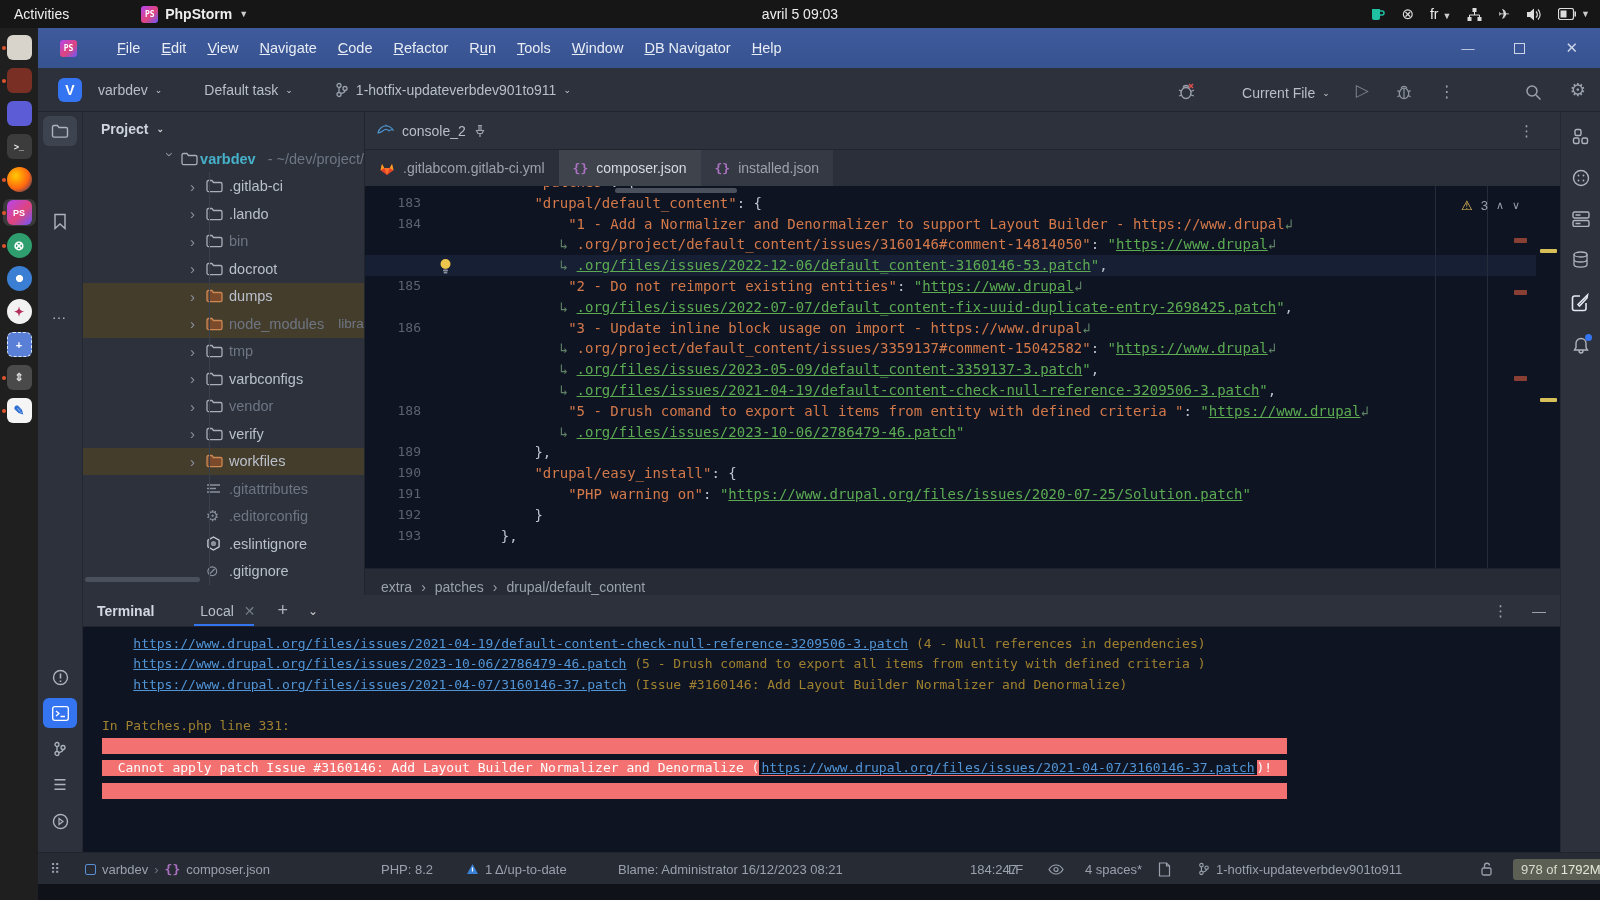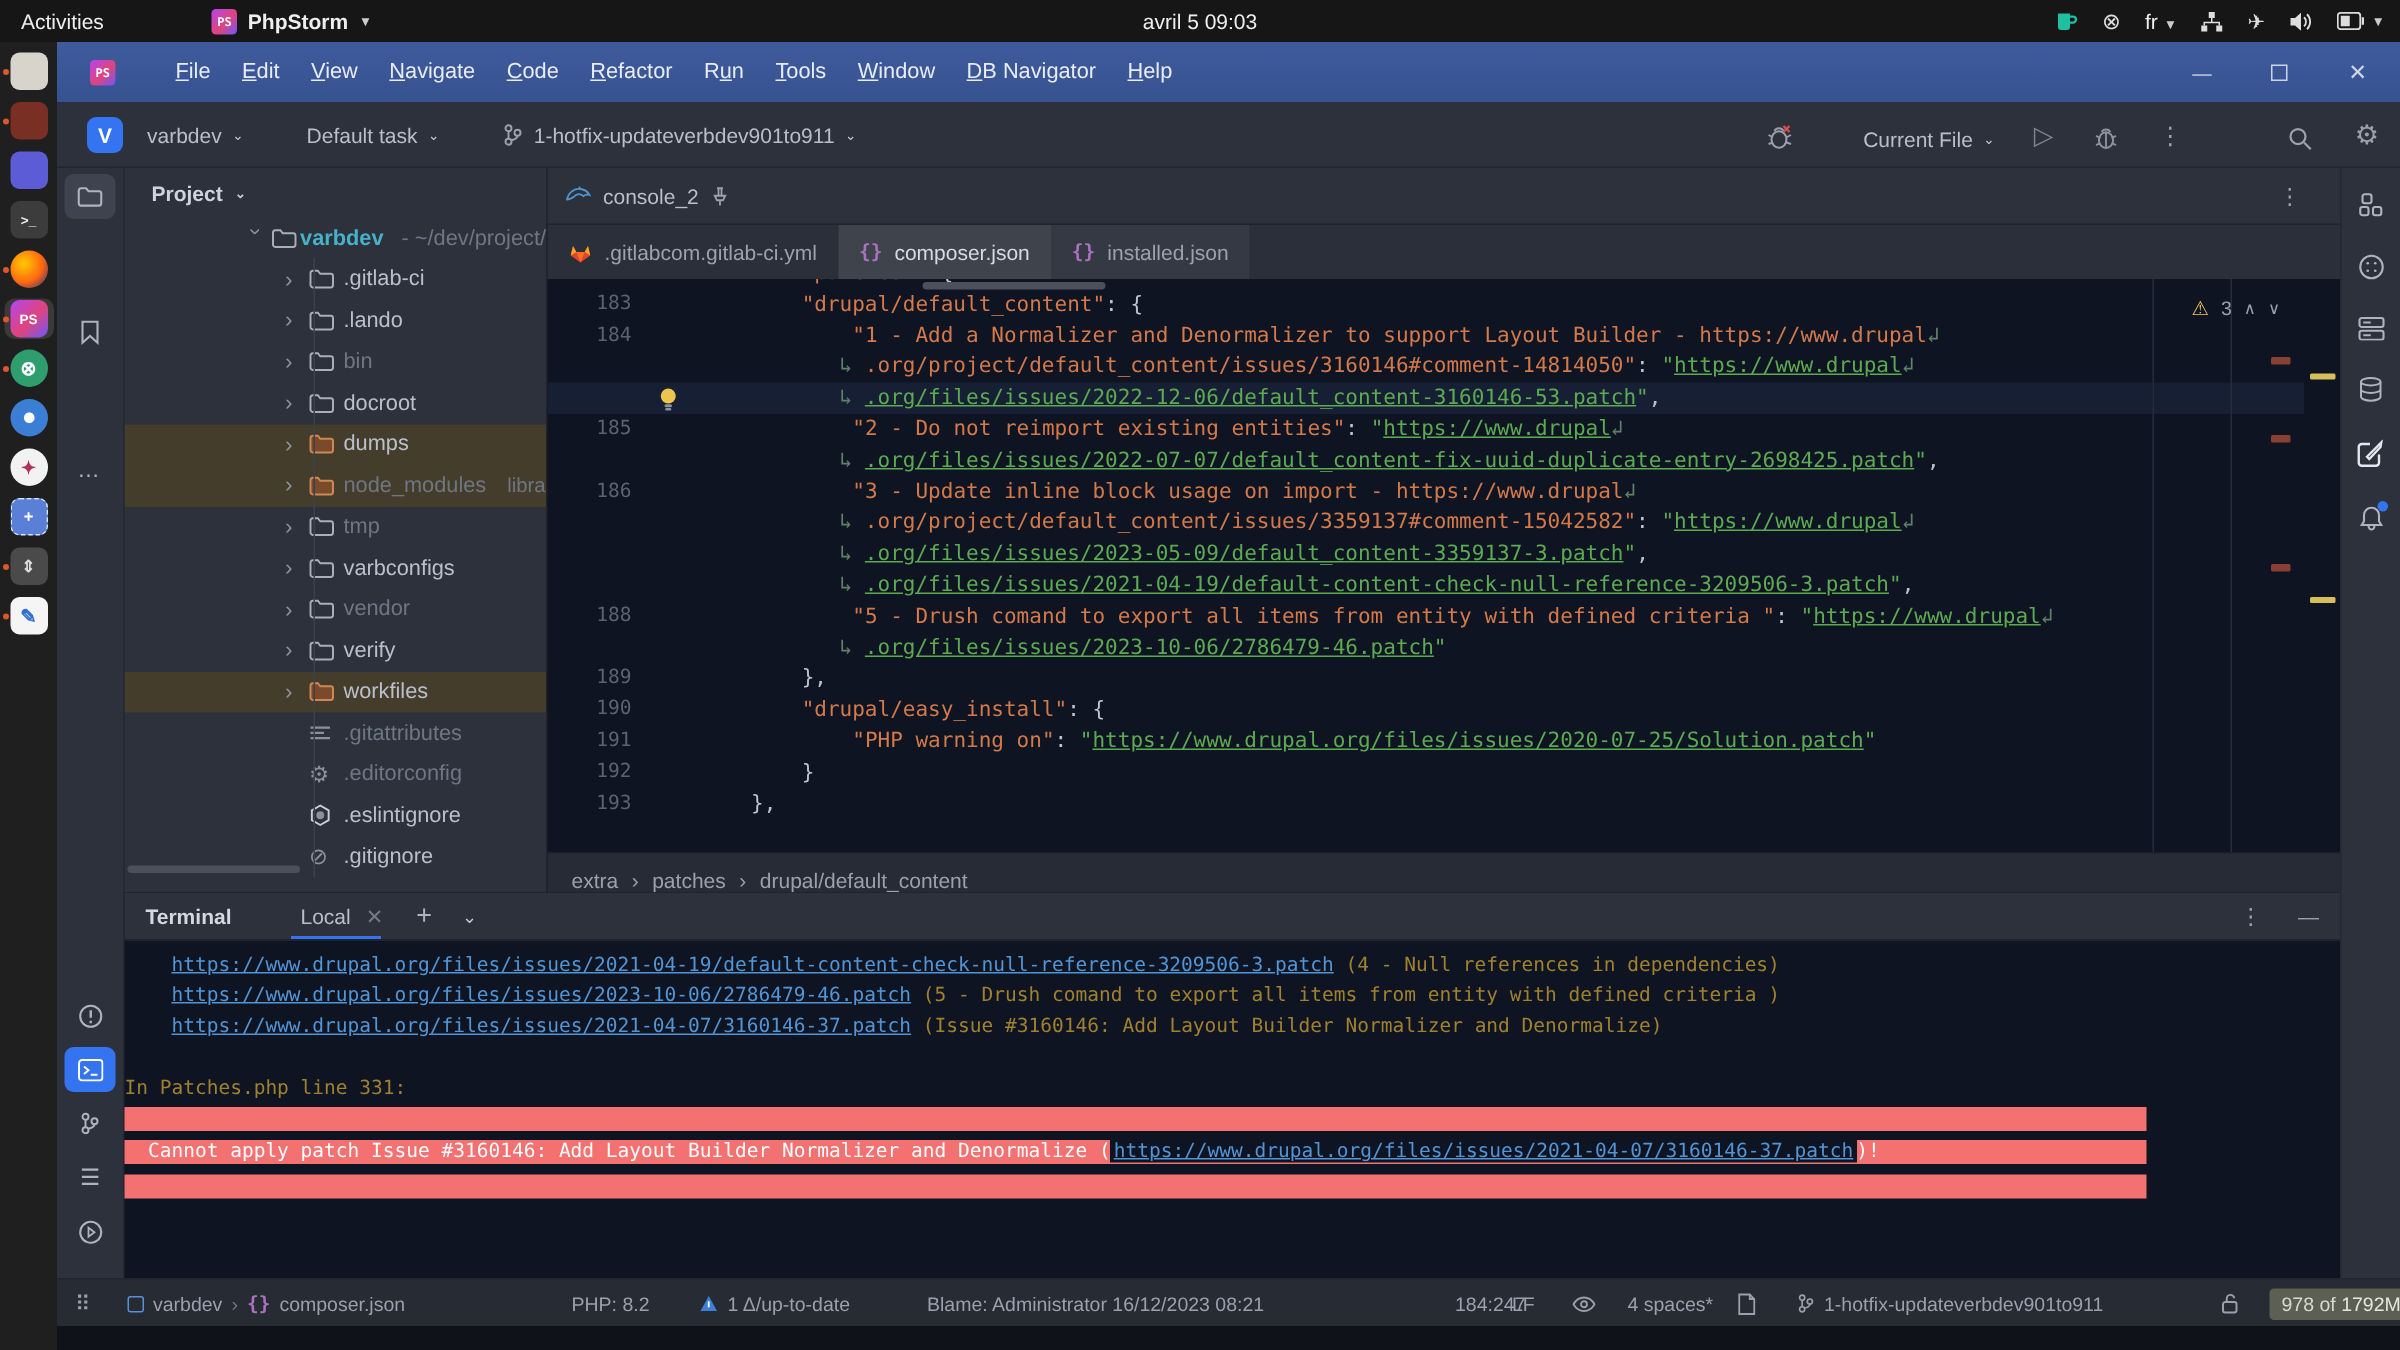--- a/index.html
+++ b/index.html
@@ -84,28 +84,28 @@
 #inspect{position:absolute;right:40px;top:86px;display:flex;align-items:center;gap:8px;color:#9aa1ad;font-size:13px}
 #bcrumb{position:absolute;left:0;top:456px;width:1195px;height:27px;background:#262b35;border-top:1px solid #1b2130;display:flex;align-items:flex-end;gap:9px;padding-left:16px;color:#9aa1ad;font-size:14px}
 .hthumb{position:absolute;left:250px;top:76px;width:122px;height:5px;border-radius:3px;background:#4a505c}
 
 #term{left:83px;top:595px;width:1477px;height:257px;background:#0e1422}
 #term .hdr{height:32px;background:#2c313c;border-bottom:1px solid #20242d;display:flex;align-items:center;color:#b9bfca;font-size:14px;position:relative}
 #term .hdr .ttl{margin-left:14px;font-weight:bold;color:#d4d8e0}
 .termtab{margin-left:46px;display:flex;align-items:center;gap:10px;position:relative;height:100%}
 .termtab .uline{position:absolute;bottom:0;left:-6px;right:2px;height:2px;background:#3574f0}
 #term .hdr .hright{position:absolute;right:14px;display:flex;gap:24px;align-items:center;color:#9aa1ad}
-#term-body{padding:7px 0 0 0;font-family:"DejaVu Sans Mono",monospace;font-size:13px;color:#bdc3cf}
+#term-body{padding:7px 0 0 19px;font-family:"DejaVu Sans Mono",monospace;font-size:13px;color:#bdc3cf}
 .trow{height:20.4px;line-height:20.4px;white-space:pre}
 .t-link{color:#5295d6;text-decoration:underline}
 .t-olive{color:#a0812f}
 .t-redbg{background:#f47171;color:#fff}
 .t-white{color:#fdfdfd}
 .t-darklink{background:#0e1422;color:#5295d6;text-decoration:underline;padding:0 2px}
-.t-bar{background:#f47171;width:1348px;height:16px;margin-top:2px;color:#fdfdfd;line-height:16px;white-space:pre}
+.t-bar{background:#f47171;width:1185px;height:16px;margin-top:2px;color:#fdfdfd;line-height:16px;white-space:pre}
 
 #rstripe{left:1560px;top:112px;width:40px;height:740px;background:#2c313c;border-left:1px solid #242833;display:flex;flex-direction:column;align-items:center;gap:24px;padding-top:16px}
 
 #status{left:38px;top:852px;width:1562px;height:32px;background:#262b34;border-top:1px solid #20242d;color:#9aa1ad;font-size:13px}
 #status .s-item{position:absolute;top:0;height:32px;display:flex;align-items:center;gap:6px;white-space:nowrap}
 .sq-proj{width:11px;height:11px;border:1.6px solid #5a8fd6;border-radius:2px;display:inline-block}
 .mem{background:#5c5f53;border-radius:3px;padding:3px 8px;color:#d7dbce}
 .mem b{font-weight:normal;color:#e4e8da}
 #bottomgap{left:38px;top:884px;width:1562px;height:16px;background:#101219}
 .bulb{position:absolute;left:18px;top:3px}

